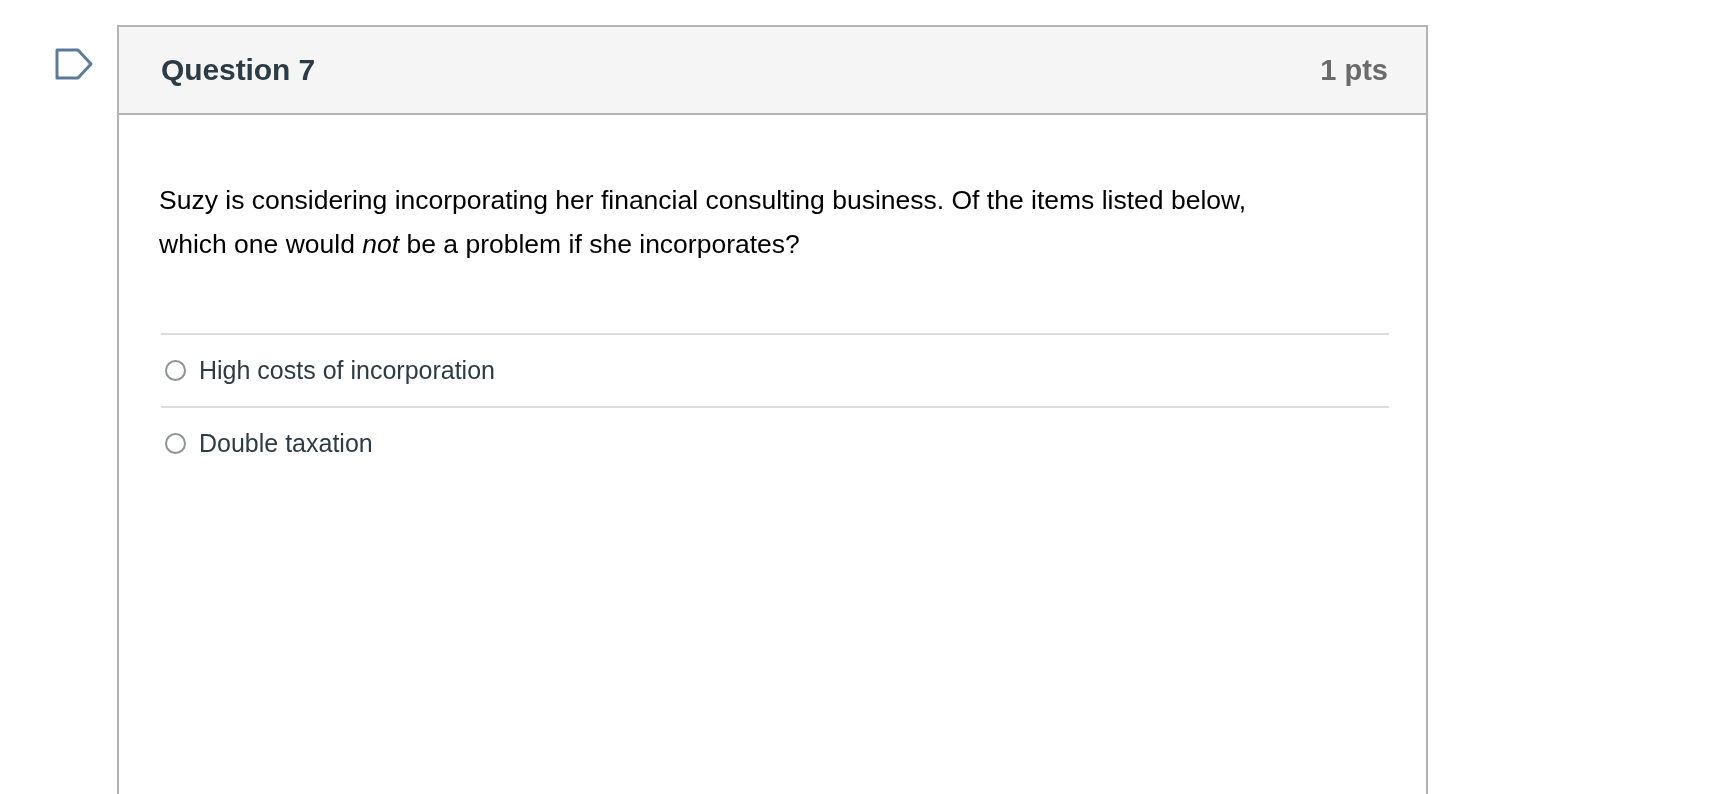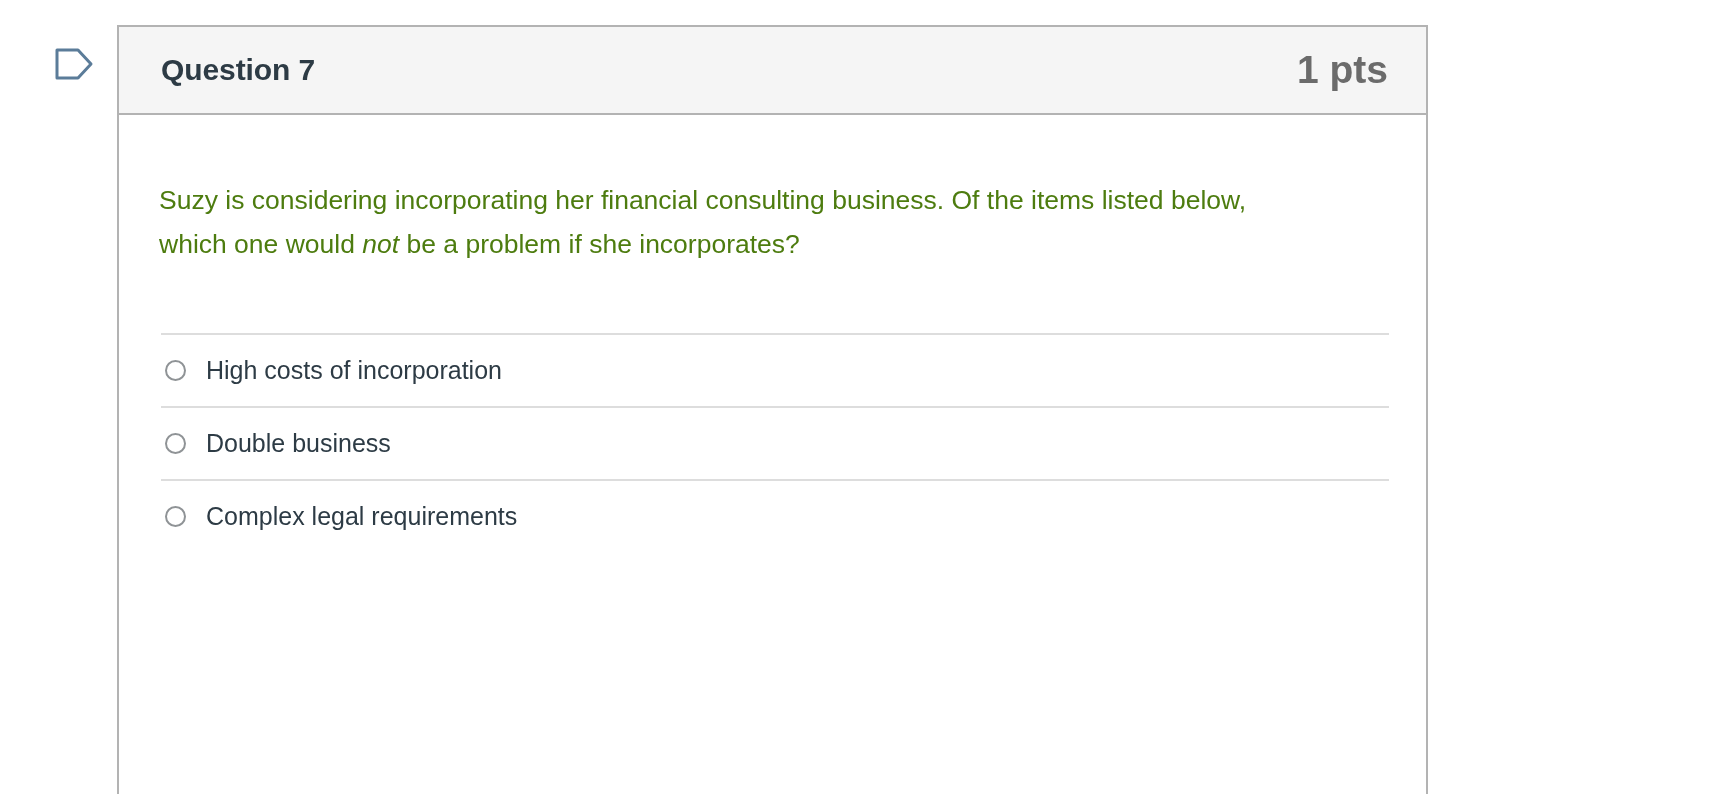--- a/index.html
+++ b/index.html
@@ -65,39 +65,39 @@
     color: #2d3b45;
     letter-spacing: -0.1px;
     white-space: nowrap;
   }
 
   .question-points {
     position: absolute;
     right: 38px;
     top: 50%;
     transform: translateY(-50%);
-    font-size: 39px;
+    font-size: 29px;
     font-weight: bold;
     color: #6b6b6b;
     white-space: nowrap;
   }
 
   .card-body {
     position: relative;
     padding: 0;
   }
 
   .question-text {
     position: absolute;
     left: 40px;
     top: 63px;
     width: 1125px;
     font-size: 26.5px;
     line-height: 44px;
-    color: #4d7c0f;
+    color: #000000;
     font-weight: normal;
   }
   .question-text .em {
     font-style: italic;
   }
 
   
   .answers {
     position: absolute;
     left: 42px;
@@ -121,21 +121,21 @@
     border: 2px solid #8f9396;
     border-radius: 50%;
     background: #ffffff;
     box-sizing: border-box;
     margin-left: 4px;
   }
 
   .answer-label {
     font-size: 25px;
     color: #2d3b45;
-    margin-left: 20px;
+    margin-left: 13px;
     line-height: 1;
     white-space: nowrap;
   }
 </style>
 </head>
 <body>
 
 <div id="quiz-root">
 
   <div class="flag-icon">
@@ -157,26 +157,22 @@
 
       <div class="answers">
 
         <div class="answer-row">
           <span class="radio"></span>
           <span class="answer-label">High costs of incorporation</span>
         </div>
 
         <div class="answer-row">
           <span class="radio"></span>
-          <span class="answer-label">Double business</span>
+          <span class="answer-label">Double taxation</span>
         </div>
 
 
-        <div class="answer-row">
-          <span class="radio"></span>
-          <span class="answer-label">Complex legal requirements</span>
-        </div>
 
 
       </div>
     </div>
   </div>
 </div>
 
 </body></html>

